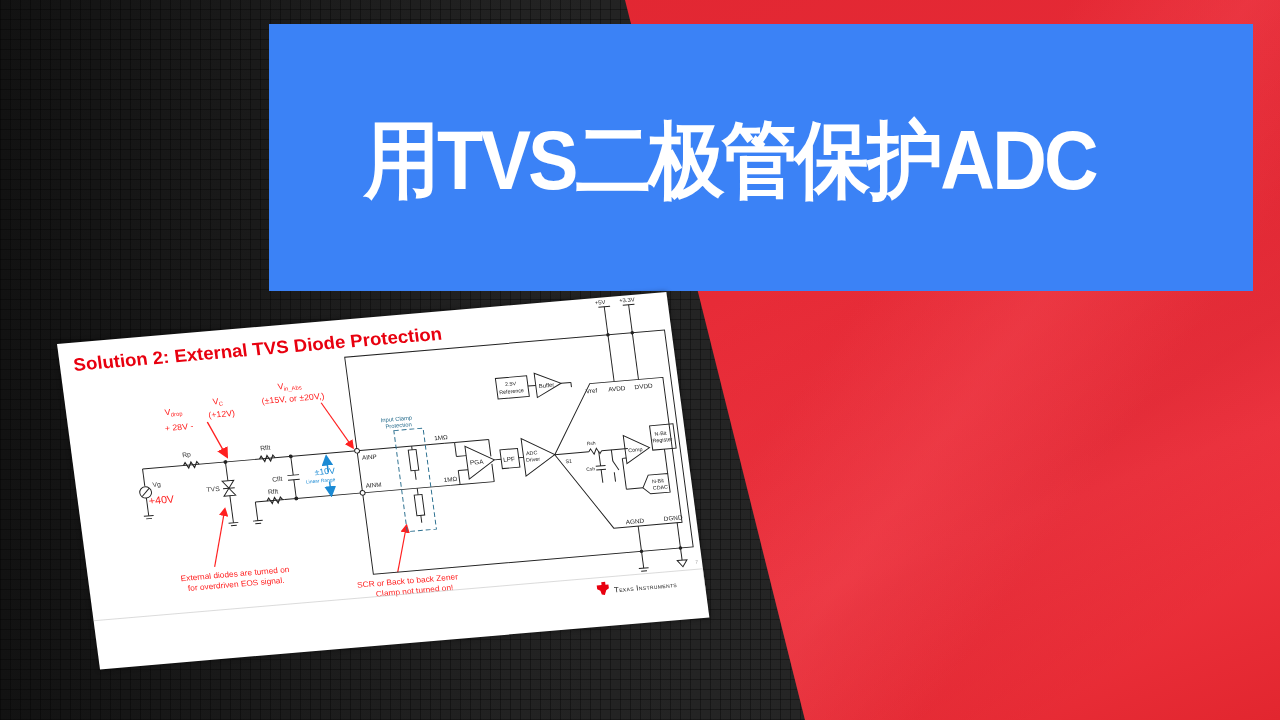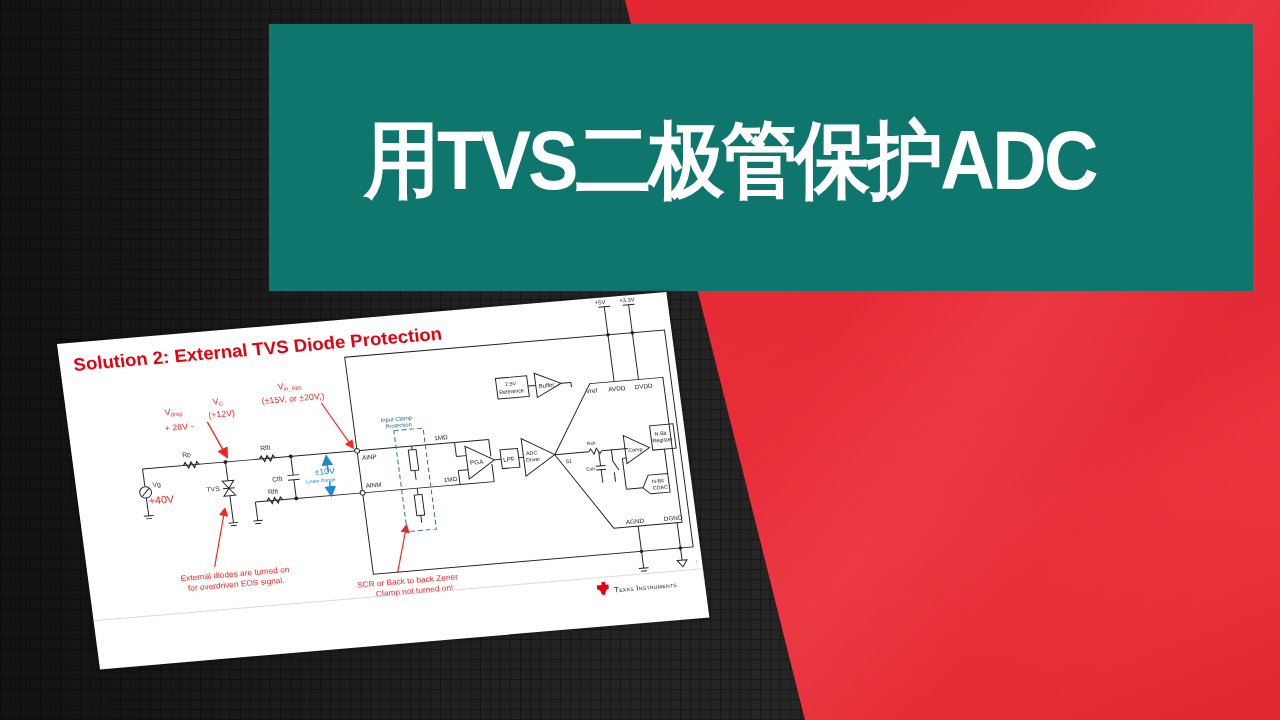--- a/index.html
+++ b/index.html
@@ -14,21 +14,21 @@
   .bg-red {
     position:absolute; inset:0;
     clip-path: polygon(625px 0, 1280px 0, 1280px 720px, 805px 720px);
     background:
       linear-gradient(125deg, rgba(255,255,255,0) 60%, rgba(255,90,100,0.25) 70%, rgba(255,255,255,0) 80%),
       linear-gradient(145deg, rgba(0,0,0,0) 50%, rgba(160,0,10,0.15) 75%, rgba(0,0,0,0) 90%),
       linear-gradient(160deg, #df2530 0%, #e62a36 45%, #f23743 75%, #e2262f 100%);
   }
   .title-box {
     position:absolute; left:269px; top:24px; width:984px; height:267px;
-    background:#0f766e;
+    background:#3b82f6;
   }
   .title-text {
     position:absolute; left:95px; top:86px; right:10px;
     color:#fff; font-weight:bold; font-size:84px; line-height:100px;
     letter-spacing:-3px; white-space:nowrap;
     transform: scaleX(0.9); transform-origin:left center;
     font-family:"Liberation Sans", "DejaVu Sans", sans-serif;
   }
   .slide-wrap {
     position:absolute; left:0; top:0; width:625px; height:348px;

